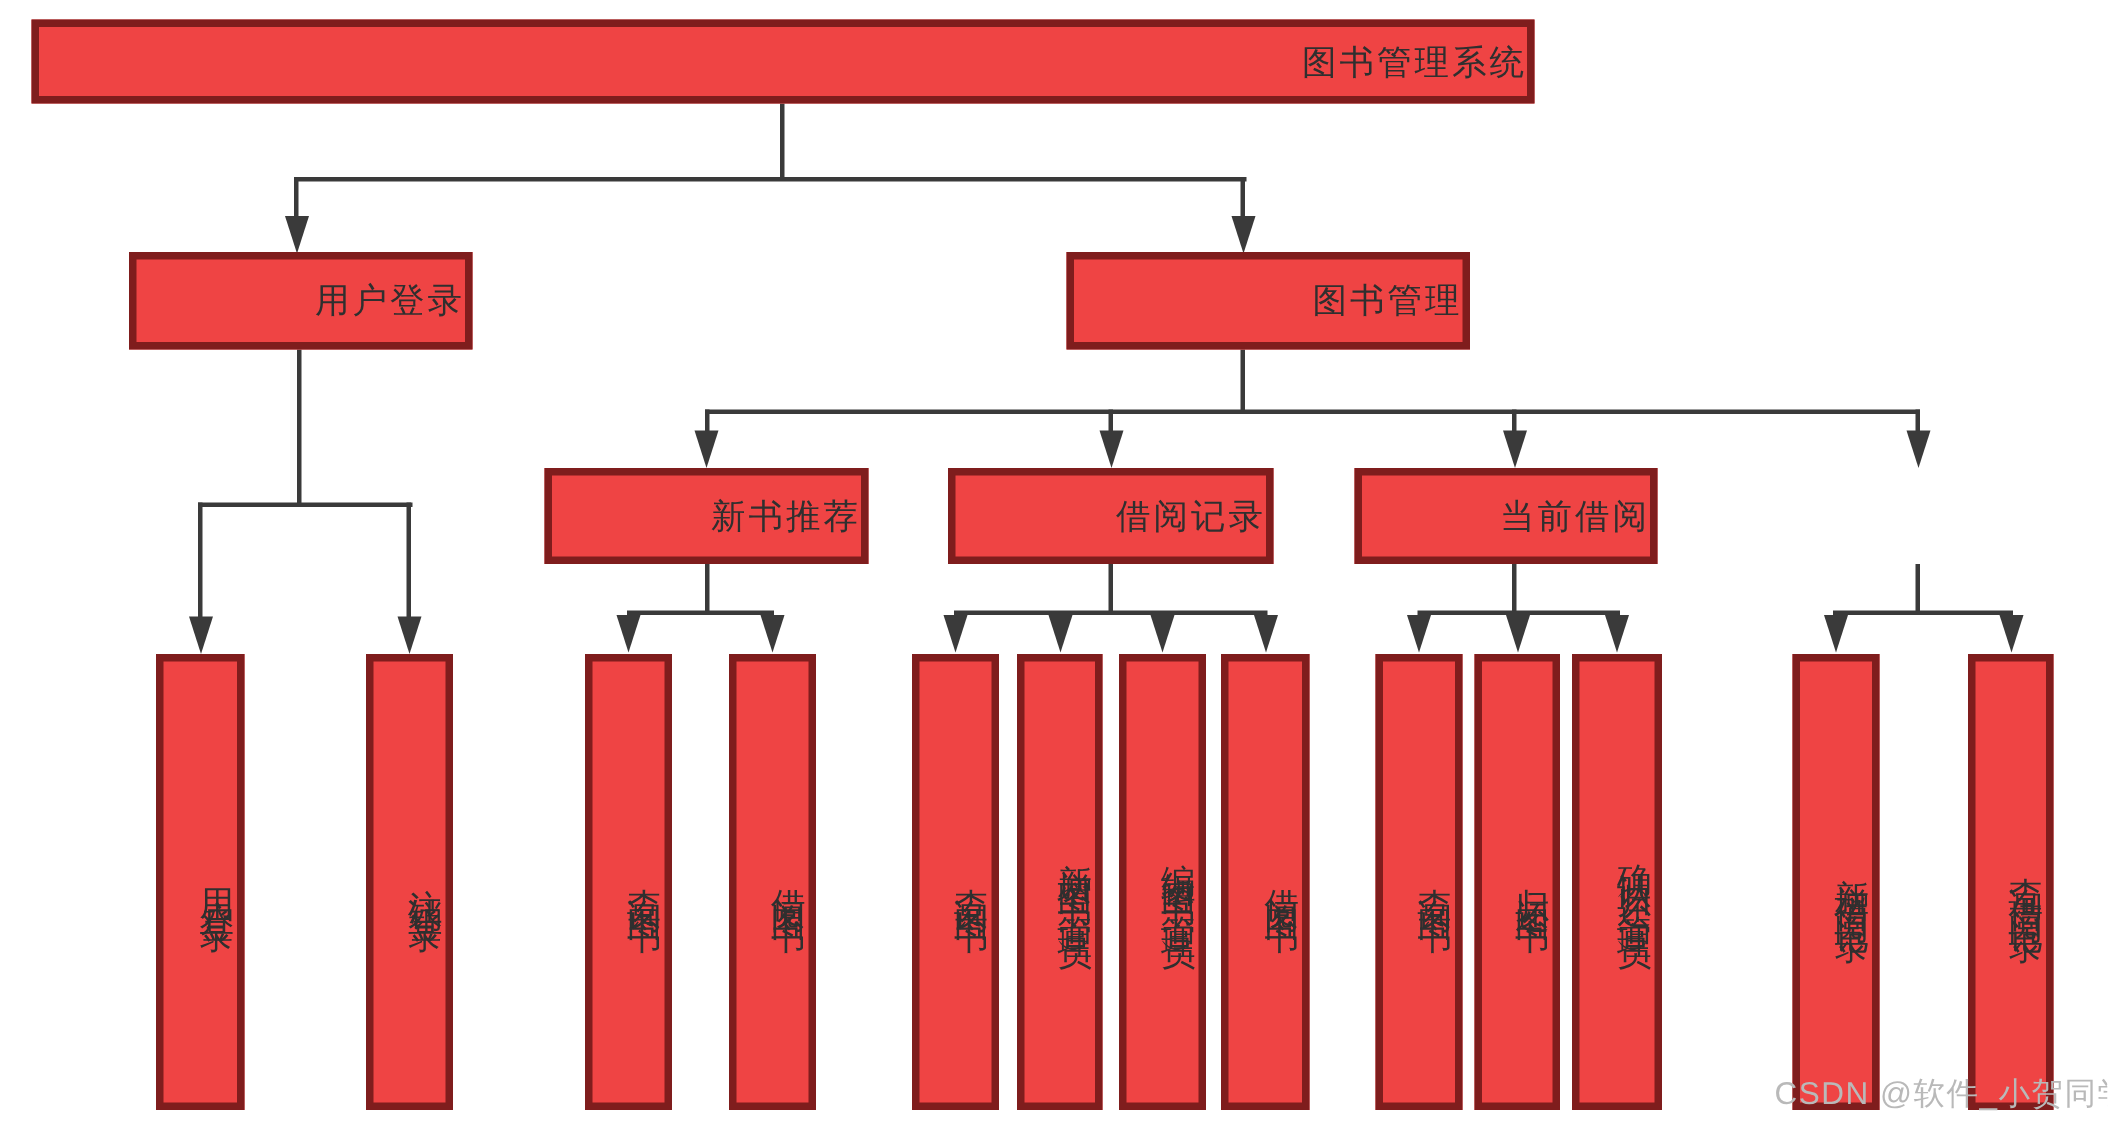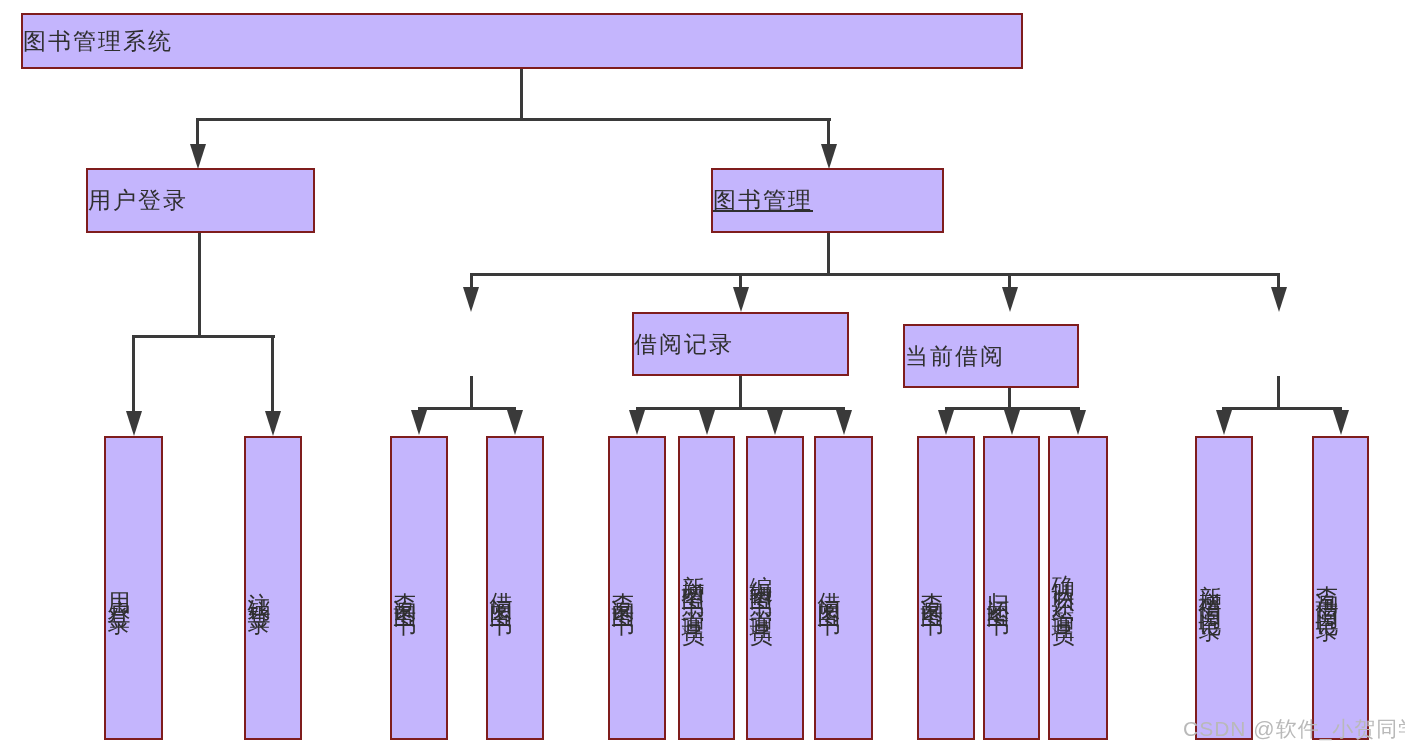--- a/index.html
+++ b/index.html
@@ -11,25 +11,25 @@
     position: relative;
     width: 1405px;
     height: 747px;
     background: #ffffff;
     font-family: "Liberation Sans", "DejaVu Sans", sans-serif;
     overflow: hidden;
   }
   .node {
     position: absolute;
     box-sizing: border-box;
-    border: 2px solid #7f1d1d;
-    background: #c4b5fd;
+    border: 5px solid #7f1d1d;
+    background: #ef4444;
     display: flex;
     align-items: center;
-    justify-content: flex-start;
+    justify-content: flex-end;
     font-size: 23px;
     color: #2f2f2f;
     letter-spacing: 2px;
     z-index: 2;
   }
   .vnode {
     letter-spacing: 0;
   }
   .vnode .vtext {
     writing-mode: vertical-rl;
@@ -82,21 +82,21 @@
   <div class="vline" style="left:520px; top:69px; height:51px;"></div>
   <div class="hline" style="left:197px; top:118px; width:634px;"></div>
   <div class="vline" style="left:196px; top:118px; height:32px;"></div>
   <div class="arrow" style="left:190px; top:144px;"></div>
   <div class="vline" style="left:827px; top:118px; height:32px;"></div>
   <div class="arrow" style="left:821px; top:144px;"></div>
 
   <div class="node" style="left:86px; top:168px; width:229px; height:65px;">
     <span>用户登录</span>
   </div>
-  <div class="node" style="left:711px; top:168px; width:233px; height:65px;text-decoration:underline;">
+  <div class="node" style="left:711px; top:168px; width:269px; height:65px;">
     <span>图书管理</span>
   </div>
 
   <div class="vline" style="left:198px; top:233px; height:104px;"></div>
   <div class="hline" style="left:132px; top:335px; width:143px;"></div>
   <div class="vline" style="left:132px; top:335px; height:80px;"></div>
   <div class="arrow" style="left:126px; top:411px;"></div>
   <div class="vline" style="left:271px; top:335px; height:80px;"></div>
   <div class="arrow" style="left:265px; top:411px;"></div>
 
@@ -104,24 +104,27 @@
   <div class="hline" style="left:470px; top:273px; width:810px;"></div>
   <div class="vline" style="left:470px; top:273px; height:18px;"></div>
   <div class="arrow" style="left:463px; top:287px;"></div>
   <div class="vline" style="left:739px; top:273px; height:18px;"></div>
   <div class="arrow" style="left:733px; top:287px;"></div>
   <div class="vline" style="left:1008px; top:273px; height:18px;"></div>
   <div class="arrow" style="left:1002px; top:287px;"></div>
   <div class="vline" style="left:1277px; top:273px; height:18px;"></div>
   <div class="arrow" style="left:1271px; top:287px;"></div>
 
+  <div class="node" style="left:363px; top:312px; width:216px; height:64px;">
+    <span>新书推荐</span>
+  </div>
   <div class="node" style="left:632px; top:312px; width:217px; height:64px;">
     <span>借阅记录</span>
   </div>
-  <div class="node" style="left:903px; top:324px; width:176px; height:64px;">
+  <div class="node" style="left:903px; top:312px; width:202px; height:64px;">
     <span>当前借阅</span>
   </div>
 
   <div class="vline" style="left:470px; top:376px; height:33px;"></div>
   <div class="hline" style="left:418px; top:407px; width:98px;"></div>
   <div class="arrow" style="left:411px; top:410px;"></div>
   <div class="arrow" style="left:507px; top:410px;"></div>
 
   <div class="vline" style="left:739px; top:376px; height:33px;"></div>
   <div class="hline" style="left:636px; top:407px; width:209px;"></div>

